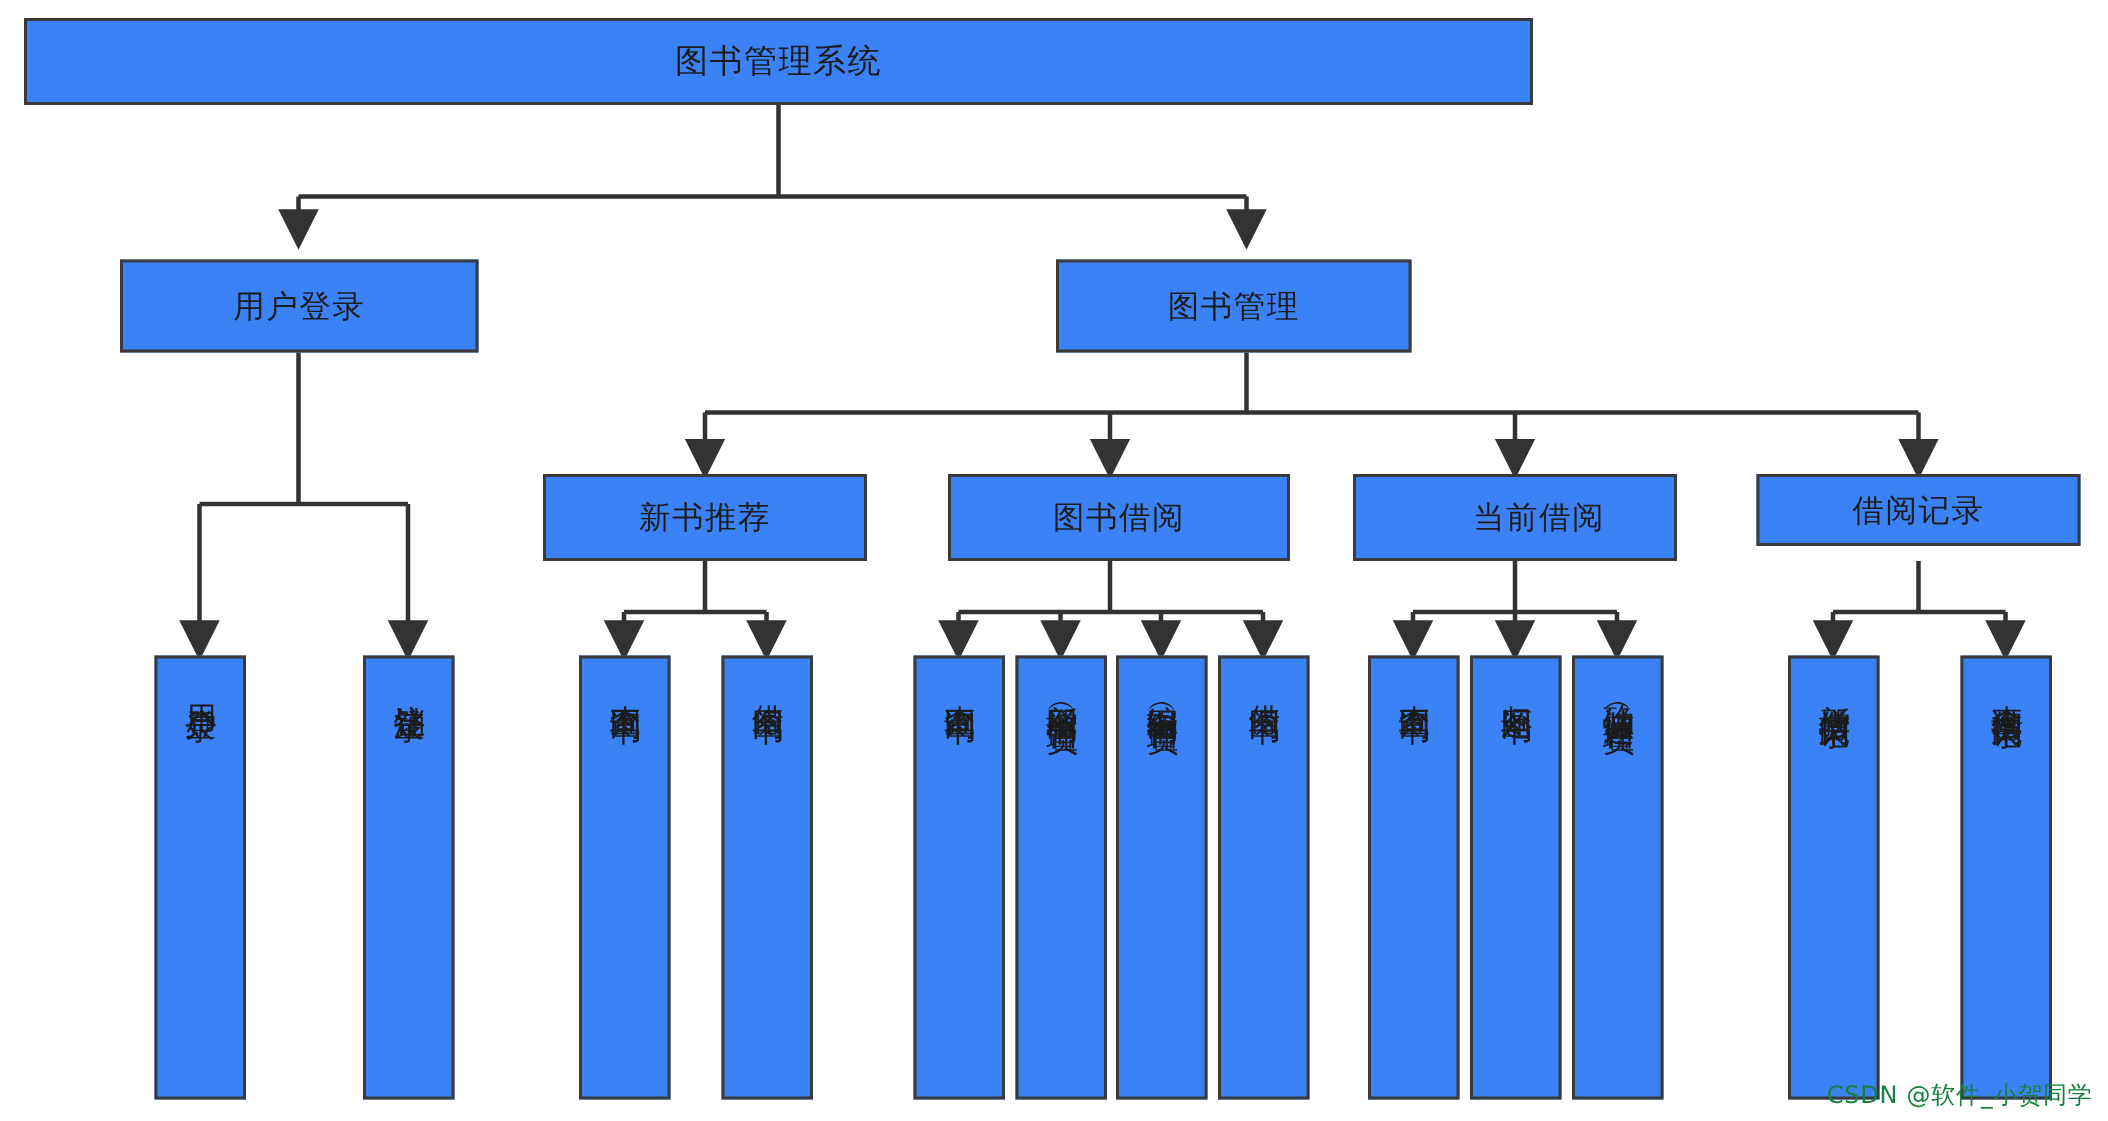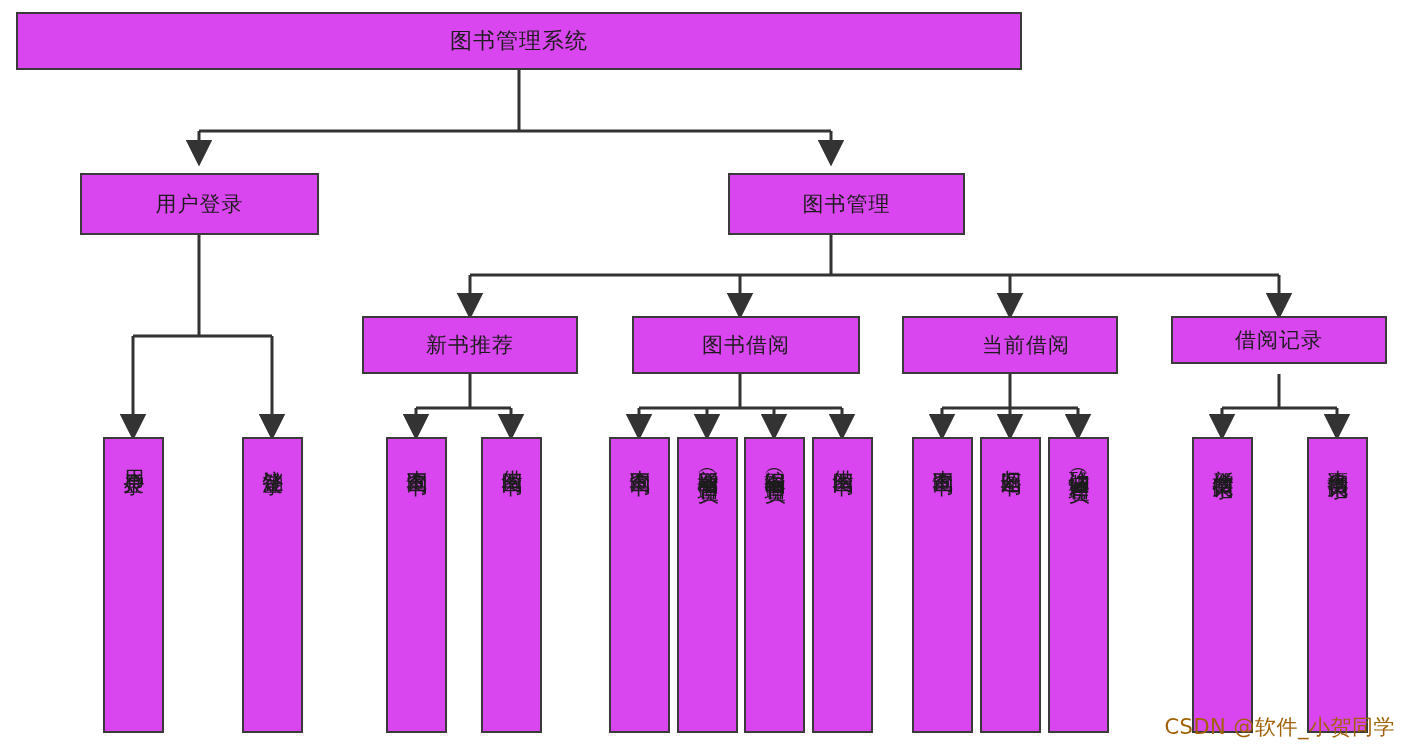--- a/index.html
+++ b/index.html
@@ -21,21 +21,21 @@
     position: absolute;
     left: 0;
     top: 0;
     width: 1405px;
     height: 747px;
     pointer-events: none;
   }
   .node {
     position: absolute;
     box-sizing: border-box;
-    background: #d946ef;
+    background: #3b82f6;
     border: 2px solid #3a3a3a;
     display: flex;
     align-items: center;
     justify-content: center;
     color: #1c1c1c;
   }
   .node.h-node {
     font-size: 21px;
     letter-spacing: 1px;
   }
@@ -53,22 +53,22 @@
     white-space: nowrap;
     color: #1c1c1c;
   }
   .node.root {
     font-size: 22px;
   }
   #watermark {
     position: absolute;
     right: 10px;
     bottom: 6px;
-    font-size: 21px;
-    color: #a16207;
+    font-size: 16px;
+    color: #15803d;
     letter-spacing: 0.5px;
     white-space: nowrap;
   }
 </style>
 </head>
 <body>
 
 <div id="canvas">
 
   <svg id="wires" viewBox="0 0 1405 747">
@@ -118,21 +118,21 @@
       <path d="M 1222 408 L 1337 408"></path>
       <path d="M 1222 408 L 1222 436" marker-end="url(#arrow)"></path>
       <path d="M 1337 408 L 1337 436" marker-end="url(#arrow)"></path>
     </g>
   </svg>
 
   <div class="node h-node root" style="left:16px; top:12px; width:1006px; height:58px;">图书管理系统</div>
 
   <div class="node h-node" style="left:80px; top:173px; width:239px; height:62px;">用户登录</div>
 
-  <div class="node h-node" style="left:728px; top:173px; width:237px; height:62px;">图书管理</div>
+  <div class="node h-node" style="left:704px; top:173px; width:237px; height:62px;">图书管理</div>
 
   <div class="node h-node" style="left:362px; top:316px; width:216px; height:58px;">新书推荐</div>
 
   <div class="node h-node" style="left:632px; top:316px; width:228px; height:58px;">图书借阅</div>
 
   <div class="node h-node" style="left:902px; top:316px; width:216px; height:58px;padding-left:32px;">当前借阅</div>
 
   <div class="node h-node" style="left:1171px; top:316px; width:216px; height:48px;">借阅记录</div>
 
   <div class="node v-node" style="left:103px; top:437px; width:61px; height:296px;">

